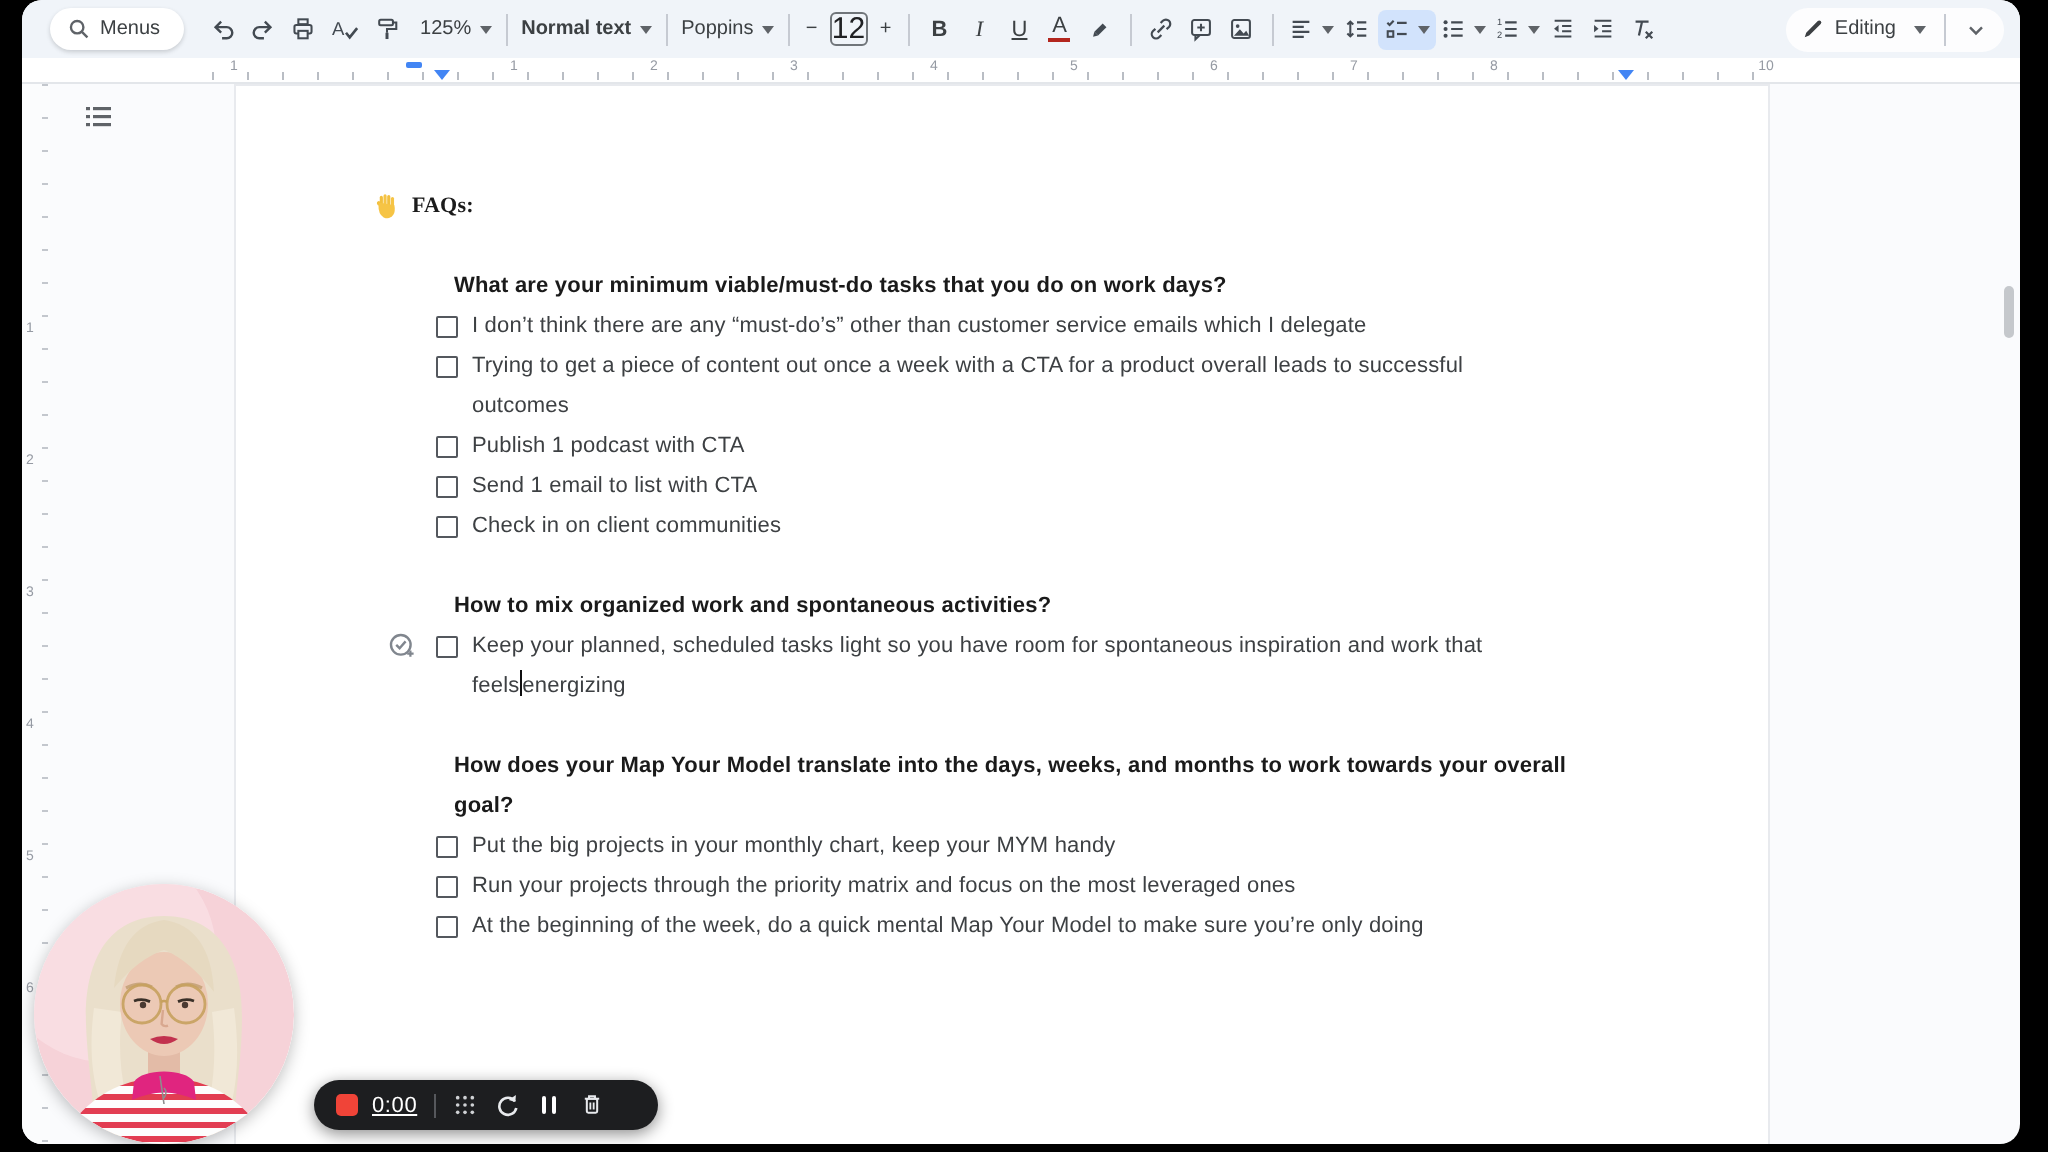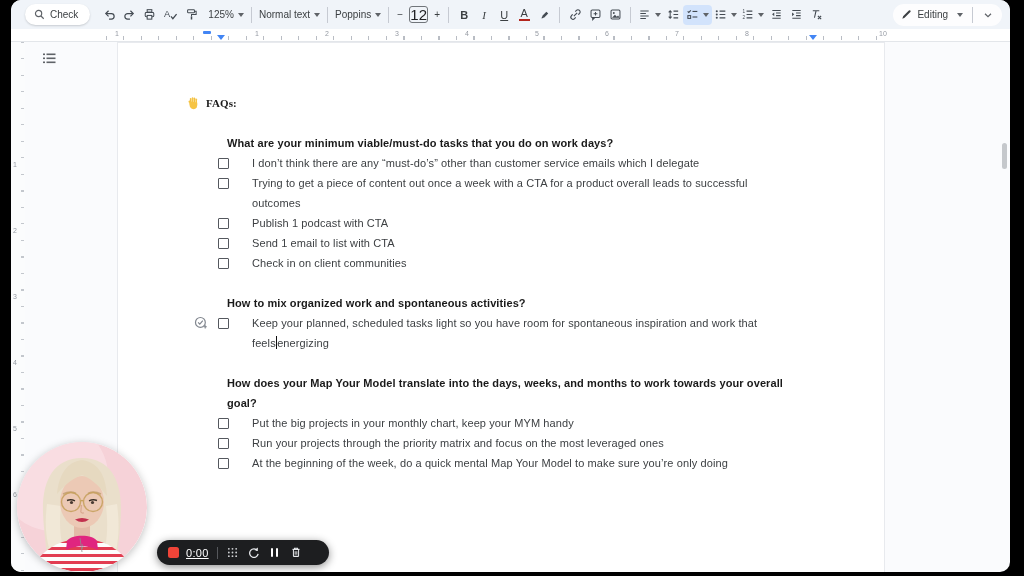--- a/index.html
+++ b/index.html
@@ -51,21 +51,21 @@
   .outline-btn{position:absolute;left:29px;top:49px;width:18px;height:18px;display:flex;
         align-items:center;justify-content:center;}
   .scroll-thumb{position:absolute;right:3px;top:143px;width:5px;height:26px;background:#c5c8cc;
         border-radius:3px;}
 
   
   .doc{position:absolute;left:176px;top:93px;width:662px;font-size:11px;line-height:20px;
        color:#3d4043;letter-spacing:.1px;}
   .doc-title{font-weight:bold;color:#1b1b1b;display:flex;align-items:center;gap:6px;font-family:Liberation Serif, serif;}
   .q-heading{font-weight:bold;color:#1a1a1a;margin-top:20px;margin-left:40px;}
-  .item{display:flex;align-items:flex-start;padding-left:31px;position:relative;gap:16px;}
+  .item{display:flex;align-items:flex-start;padding-left:31px;position:relative;}
   .checkbox{flex:none;width:9px;height:9px;border:1.4px solid #54585e;border-radius:1px;
             margin:5px 7px 0 0;background:#fff;}
   .item-text{flex:1;min-width:0;}
   .caret-bar{display:inline-block;width:1.4px;height:13px;background:#0f0f10;
              vertical-align:-2px;}
   .assist{position:absolute;left:7px;top:3px;width:14px;height:14px;}
 
   
   .webcam{position:absolute;left:17px;top:442px;width:130px;height:130px;border-radius:50%;
           overflow:hidden;box-shadow:0 2px 8px rgba(0,0,0,.25);}
@@ -85,21 +85,21 @@
 <body>
 
 <div class="app">
 
   <div class="toolbar">
     <div class="menus-pill">
       <svg width="11" height="11" viewBox="0 0 12 12">
           <circle cx="5" cy="5" r="3.4" fill="none" stroke="#5f6368" stroke-width="1.3"></circle>
           <path d="M7.6 7.6 L10.6 10.6" stroke="#5f6368" stroke-width="1.3"></path>
         </svg>
-      <span class="tb-label">Check</span>
+      <span class="tb-label">Menus</span>
     </div>
 
     <div style="width:9px;flex:none"></div>
 
     <div class="tb-btn">
       <svg width="13" height="13" viewBox="0 0 14 14">
           <path d="M3.5 6 H9 a3 3 0 0 1 0 6 H6.5" fill="none" stroke="#434a52" stroke-width="1.3"></path>
           <path d="M6 3 L3 6 L6 9" fill="none" stroke="#434a52" stroke-width="1.3"></path>
         </svg>
     </div>
@@ -130,21 +130,21 @@
         </svg>
     </div>
 
     <div style="width:5px;flex:none"></div>
     <div class="tb-btn" style="width:auto;padding:0 2px;">
       <span class="tb-label">125%</span>
       <span class="caret"></span>
     </div>
     <div class="tb-divider"></div>
 
-    <div class="tb-btn" style="width:auto;padding:0 2px;">
+    <div class="tb-btn" style="width:auto;padding:0 2px;font-weight:bold;">
       <span class="tb-label">Normal text</span>
       <span class="caret"></span>
     </div>
     <div class="tb-divider"></div>
 
     <div class="tb-btn" style="width:auto;padding:0 2px;">
       <span class="tb-label">Poppins</span>
       <span class="caret"></span>
     </div>
     <div class="tb-divider"></div>

